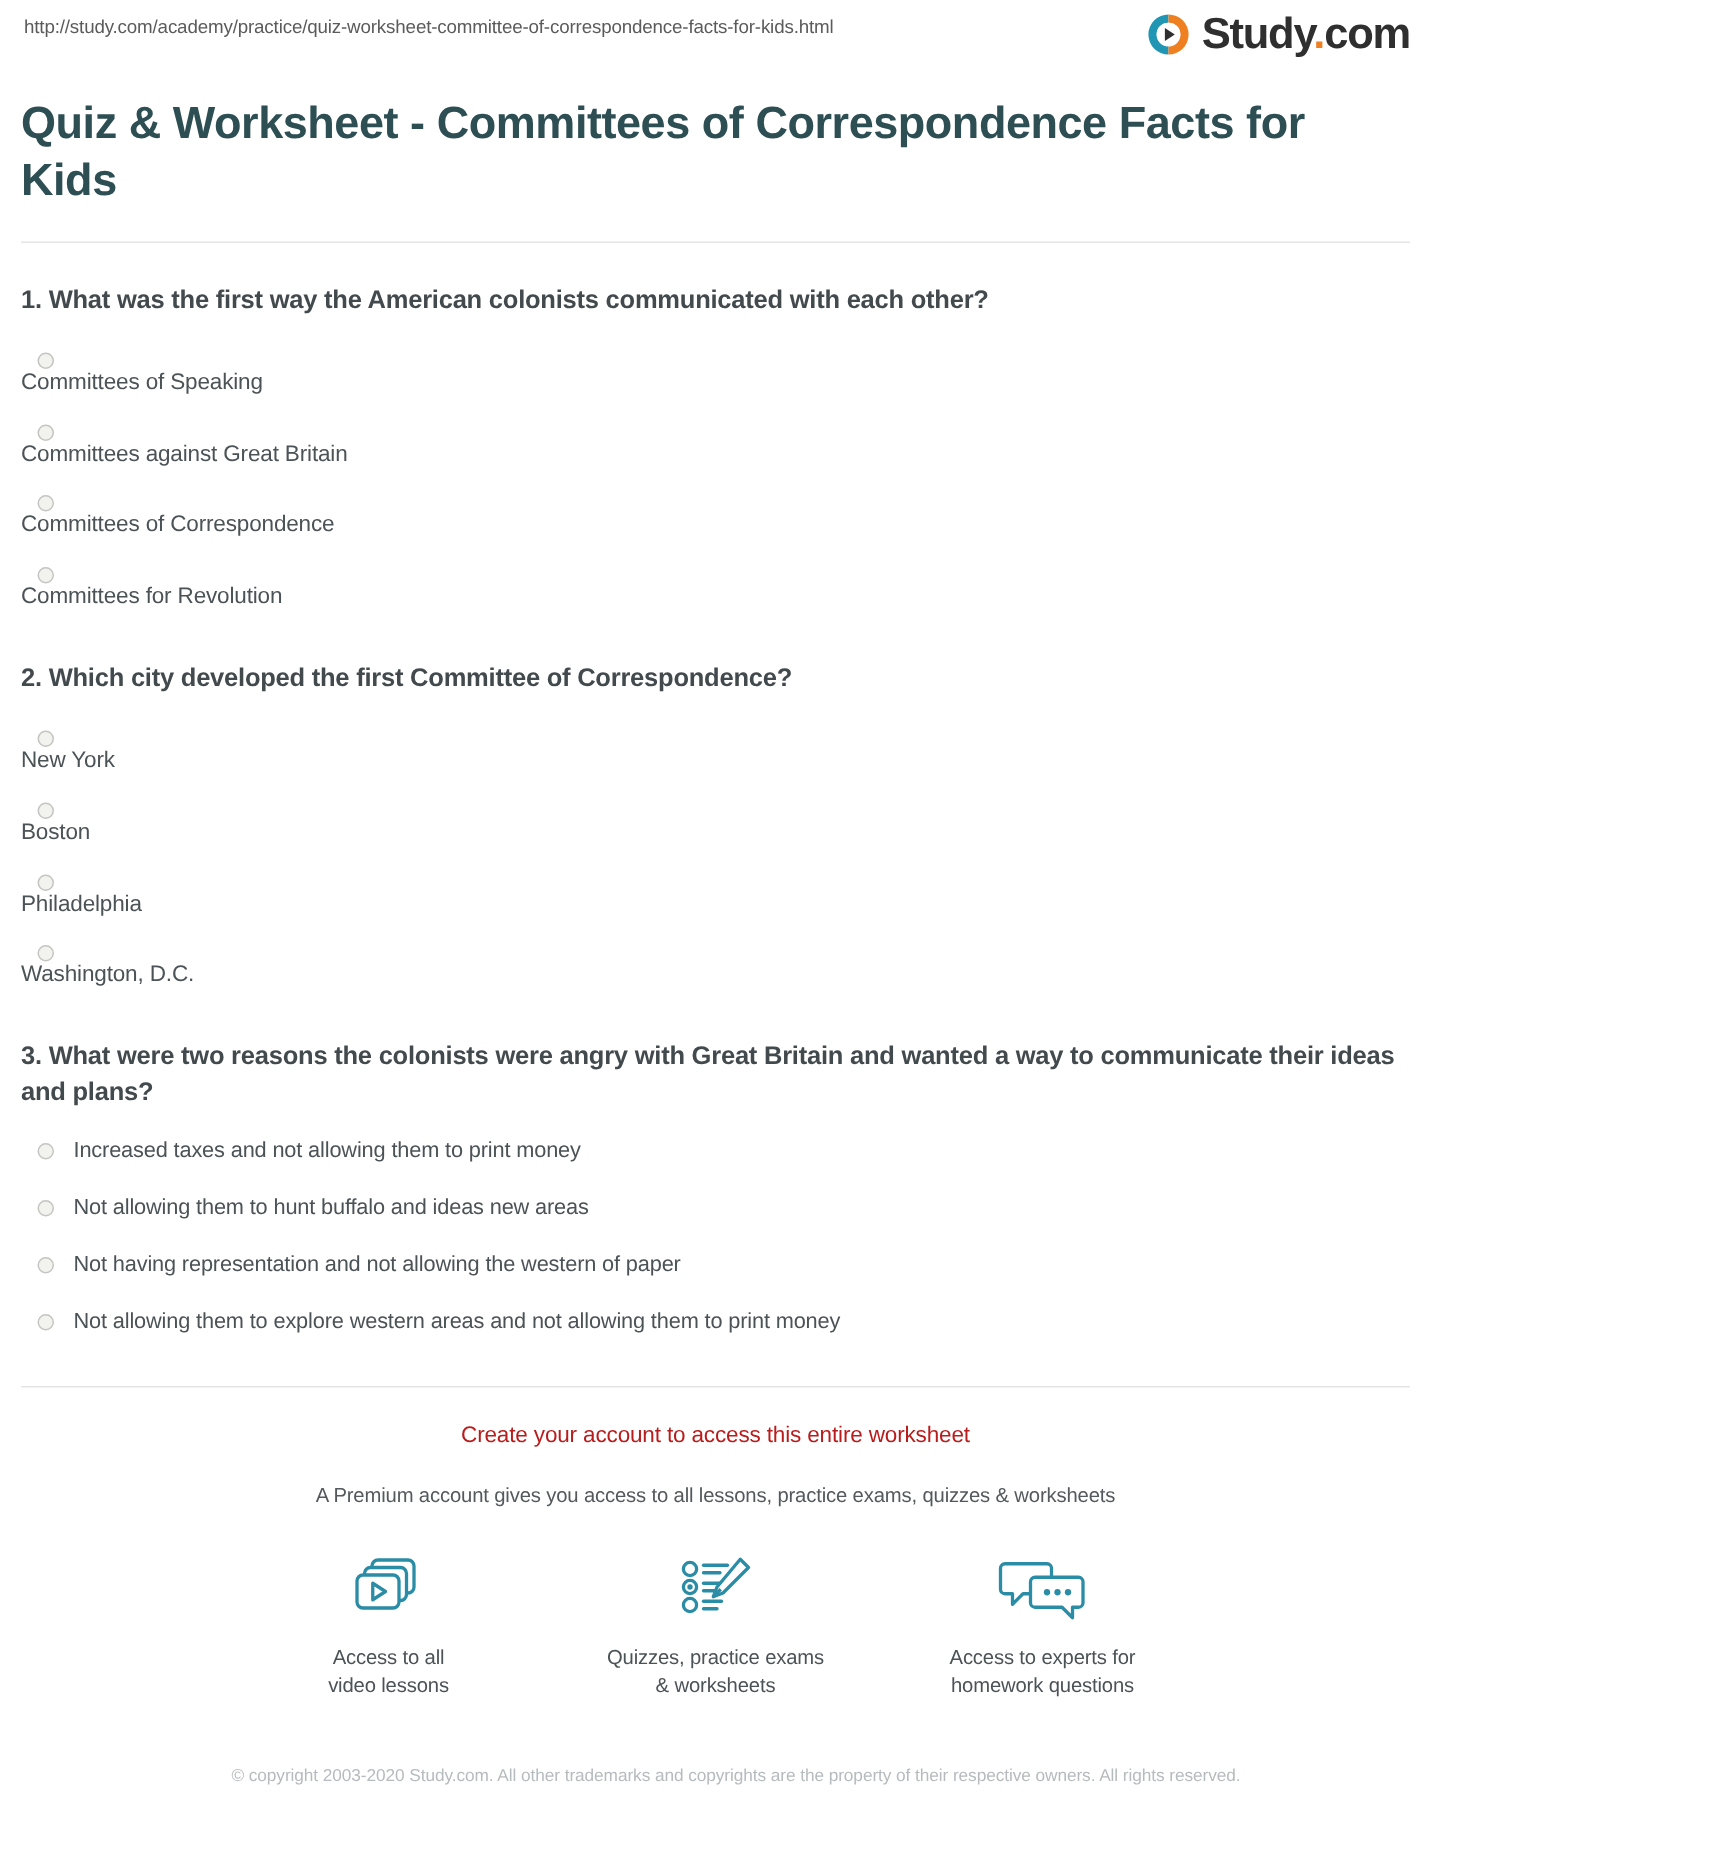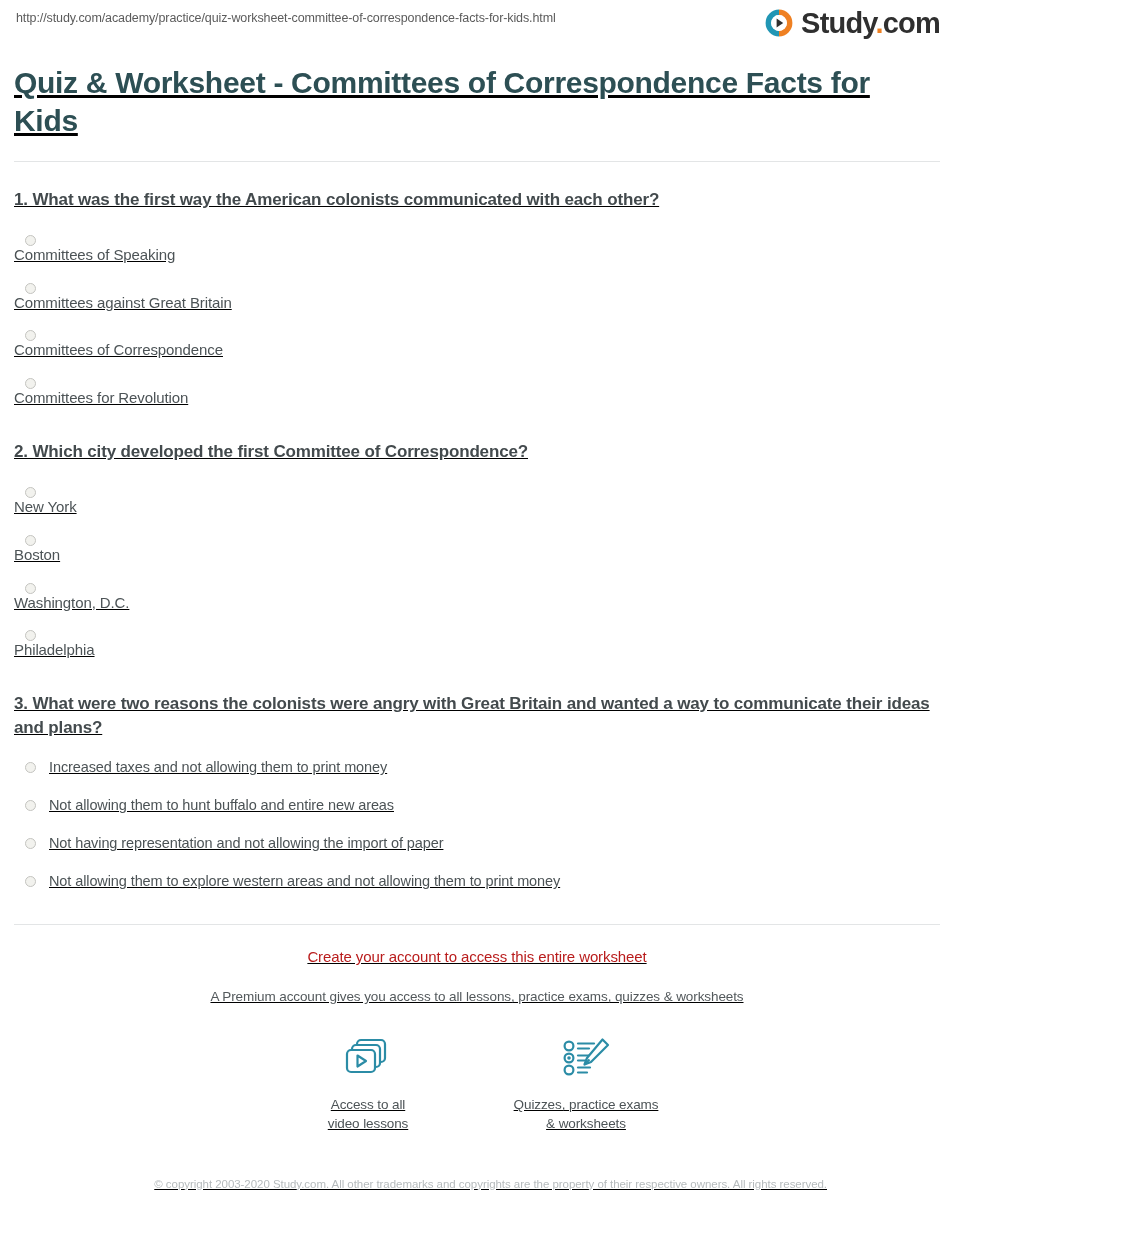--- a/index.html
+++ b/index.html
@@ -12,21 +12,20 @@
     height: 1236px;
     font-family: "Liberation Sans", sans-serif;
     -webkit-font-smoothing: antialiased;
     overflow: hidden;
   }
   .page {
     position: relative;
     width: 954px;
     height: 1236px;
     box-sizing: border-box;
-    text-decoration: underline;
   }
 
   
   .topbar {
     position: relative;
     height: 56px;
     padding: 0 14px;
     box-sizing: border-box;
   }
   .url {
@@ -234,43 +233,43 @@
         <li class="option">
           <span class="radio"></span>
           <span class="option-label">New York</span>
         </li>
         <li class="option">
           <span class="radio"></span>
           <span class="option-label">Boston</span>
         </li>
         <li class="option">
           <span class="radio"></span>
+          <span class="option-label">Philadelphia</span>
+        </li>
+        <li class="option">
+          <span class="radio"></span>
           <span class="option-label">Washington, D.C.</span>
-        </li>
-        <li class="option">
-          <span class="radio"></span>
-          <span class="option-label">Philadelphia</span>
         </li>
       </ul>
     </div>
 
     <div class="question-block q3">
       <p class="question-text">3. What were two reasons the colonists were angry with Great Britain and wanted a way to communicate their ideas and plans?</p>
       <ul class="options">
         <li class="option">
           <span class="radio"></span>
           <span class="option-label">Increased taxes and not allowing them to print money</span>
         </li>
         <li class="option">
           <span class="radio"></span>
-          <span class="option-label">Not allowing them to hunt buffalo and entire new areas</span>
-        </li>
-        <li class="option">
-          <span class="radio"></span>
-          <span class="option-label">Not having representation and not allowing the import of paper</span>
+          <span class="option-label">Not allowing them to hunt buffalo and ideas new areas</span>
+        </li>
+        <li class="option">
+          <span class="radio"></span>
+          <span class="option-label">Not having representation and not allowing the western of paper</span>
         </li>
         <li class="option">
           <span class="radio"></span>
           <span class="option-label">Not allowing them to explore western areas and not allowing them to print money</span>
         </li>
       </ul>
     </div>
 
   </div>
 
@@ -313,19 +312,34 @@
             <path d="M44.5 5.5 L50 11 L33 28 L26.5 30.5 L29 24 Z" stroke-linejoin="round" fill="#ffffff"></path>
             <line x1="26.5" y1="30.5" x2="31.5" y2="25.5"></line>
           </svg>
         </div>
         <div class="feature-label">
           <span>Quizzes, practice exams</span><br>
           <span>&amp; worksheets</span>
         </div>
       </div>
 
+      <div class="feature">
+        <div class="feature-icon">
+          <svg width="60" height="48" viewBox="0 0 60 48" fill="none" stroke="#2b8ca6" stroke-width="2.2" xmlns="http://www.w3.org/2000/svg">
+            <path d="M5 8.5 h28 a3 3 0 0 1 3 3 v14 a3 3 0 0 1 -3 3 h-16 l-7 7 v-7 h-5 a3 3 0 0 1 -3 -3 v-14 a3 3 0 0 1 3 -3 z" fill="#ffffff" stroke-linejoin="round"></path>
+            <path d="M25 17.5 h29 a3 3 0 0 1 3 3 v14 a3 3 0 0 1 -3 3 h-4 v7 l-7 -7 h-18 a3 3 0 0 1 -3 -3 v-14 a3 3 0 0 1 3 -3 z" fill="#ffffff" stroke-linejoin="round"></path>
+            <circle cx="33" cy="27.5" r="2.1" fill="#2b8ca6" stroke="none"></circle>
+            <circle cx="40" cy="27.5" r="2.1" fill="#2b8ca6" stroke="none"></circle>
+            <circle cx="47" cy="27.5" r="2.1" fill="#2b8ca6" stroke="none"></circle>
+          </svg>
+        </div>
+        <div class="feature-label">
+          <span>Access to experts for</span><br>
+          <span>homework questions</span>
+        </div>
+      </div>
 
     </div>
   </div>
 
   <div class="copyright">© copyright 2003-2020 Study.com. All other trademarks and copyrights are the property of their respective owners. All rights reserved.</div>
 
 </div>
 
 </body></html>

